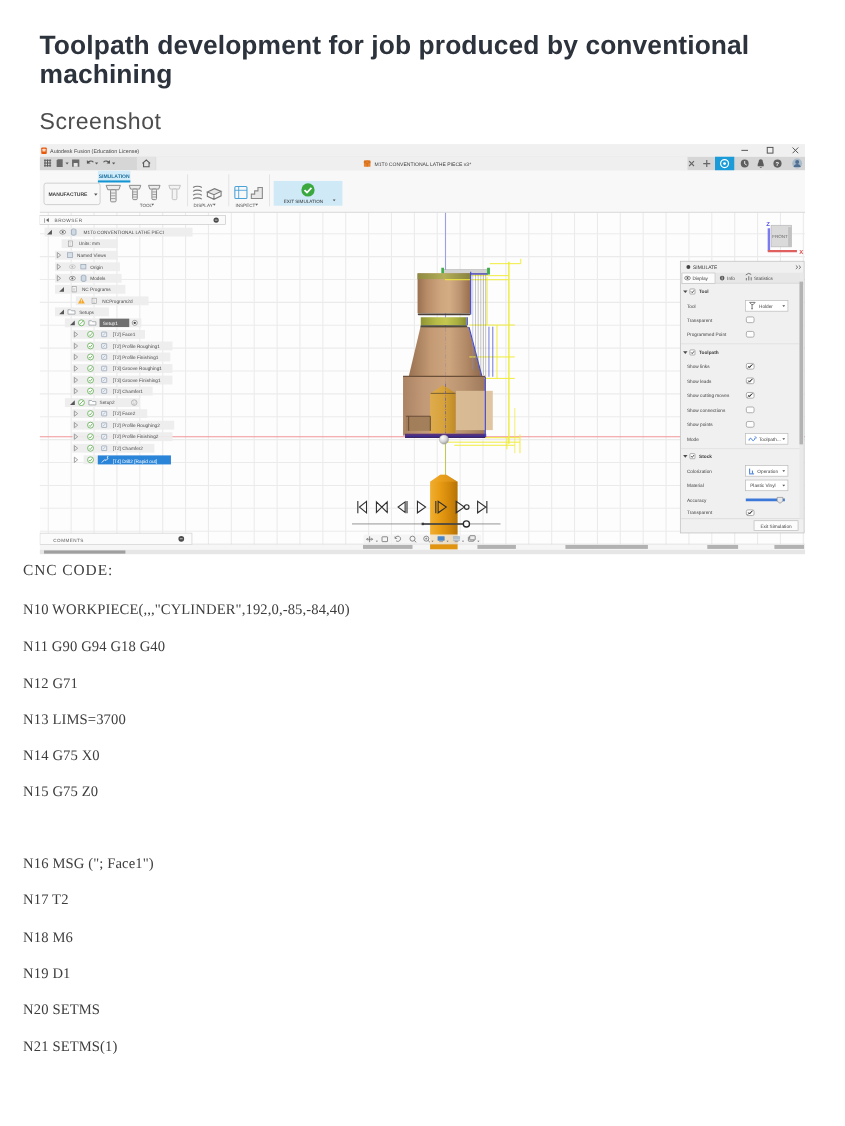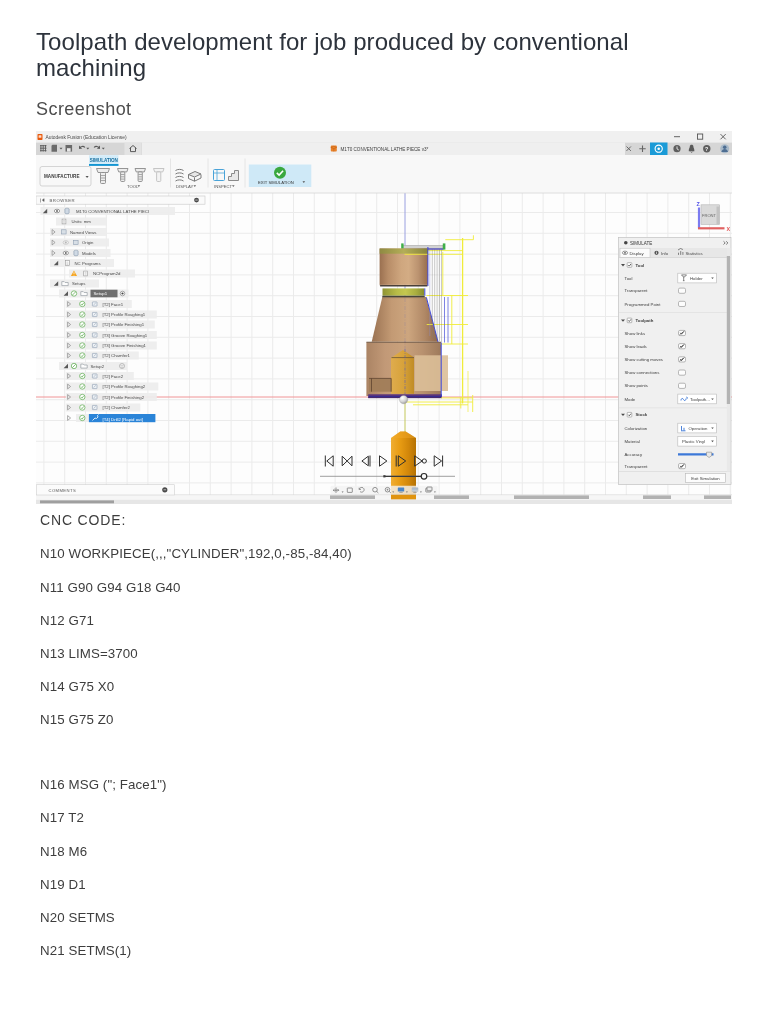--- a/index.html
+++ b/index.html
@@ -1,19 +1,19 @@
 <!DOCTYPE html>
 <html><head>
 <meta charset="utf-8">
 <style>
   html,body{margin:0;padding:0;background:#fff;}
   body{width:768px;height:1024px;position:relative;font-family:"Liberation Sans",sans-serif;overflow:hidden;}
-  .h1{position:absolute;left:36px;top:28.6px;font-size:24px;font-weight:normal;color:#2d333c;line-height:26.2px;letter-spacing:0.08px;}
-  .sub{position:absolute;left:36px;top:99.3px;font-size:18px;color:#4d4d4d;letter-spacing:0.45px;}
-  .code{position:absolute;left:40px;font-size:13.3px;color:#3d3d3d;line-height:1;white-space:pre;letter-spacing:0.1px;}
+  .h1{position:absolute;left:36px;top:28.6px;font-size:24px;font-weight:bold;color:#2d333c;line-height:26.2px;letter-spacing:0.08px;}
+  .sub{position:absolute;left:36px;top:99.3px;font-size:21px;color:#4d4d4d;letter-spacing:0.45px;}
+  .code{position:absolute;left:21px;font-size:13.3px;color:#3d3d3d;line-height:1;white-space:pre;letter-spacing:0.1px;font-family:Liberation Serif, serif;}
   .cnc{font-size:14px !important;letter-spacing:0.85px !important;}
   .shot{position:absolute;left:36px;top:131px;width:696px;height:373px;}
 </style>
 </head>
 <body>
 <div class="h1">Toolpath development for job produced by conventional<br>machining</div>
 <div class="sub">Screenshot</div>
 <div class="shot">
 <svg width="696" height="373" viewBox="0 0 696 373" xmlns="http://www.w3.org/2000/svg" font-family="Liberation Sans, sans-serif">
 <defs>

